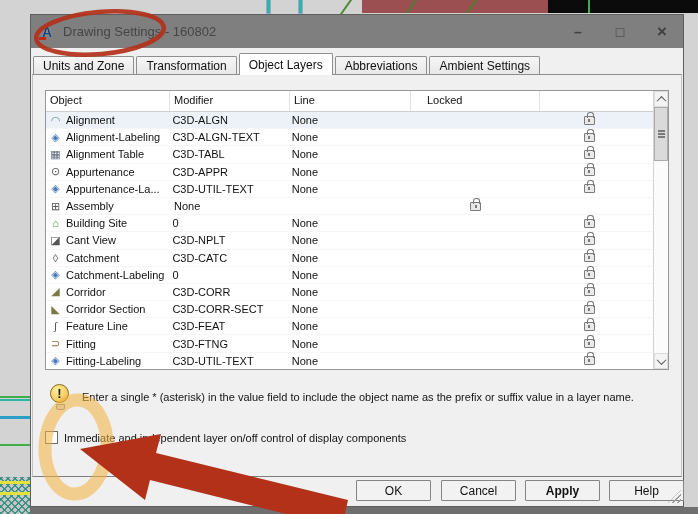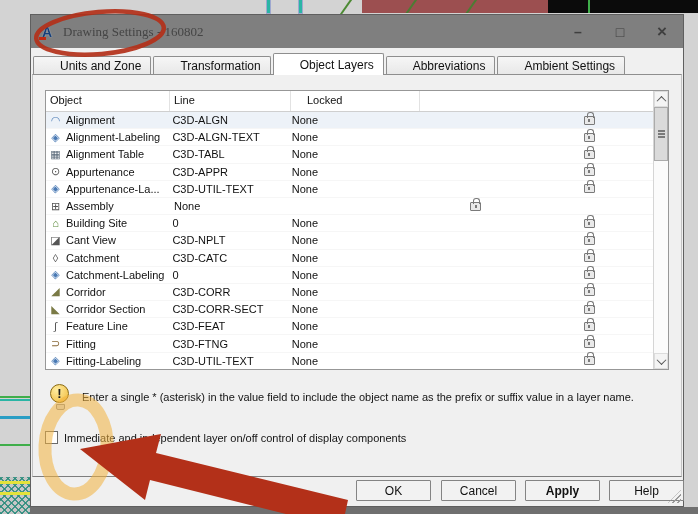--- a/index.html
+++ b/index.html
@@ -23,29 +23,29 @@
 
   
   #dialog{position:absolute;left:30px;top:14px;width:654px;height:493px;
           background:#f0f0f0;border:1px solid #5f5f5f;box-sizing:border-box;}
   #titlebar{position:absolute;left:0;top:0;right:0;height:33px;background:#7f7f7f;
             display:flex;align-items:center;}
   .app-logo{width:16px;height:16px;margin:0 8px 0 8px;position:relative;
             color:#163f78;font-weight:bold;font-size:14px;line-height:16px;text-align:center;
             text-shadow:0 0 1px #dfe6ef;}
   .app-logo:after{content:"";position:absolute;left:0;bottom:0;width:7px;height:3px;background:#c02a12;}
-  #title-text{font-size:13px;color:#454545;font-family:Liberation Serif, serif;}
+  #title-text{font-size:13px;color:#454545;}
   #win-controls{margin-left:auto;display:flex;height:33px;}
   .win-btn{width:42px;height:33px;display:flex;align-items:center;justify-content:center;
            color:#3f3f3f;font-size:14px;font-weight:bold;}
   .win-btn.close{font-size:17px;}
 
   
   #tabbar{position:absolute;left:2px;top:39px;display:flex;align-items:flex-end;height:21px;}
-  .tab{height:19px;box-sizing:border-box;padding:2px 9px 0 26px;margin-right:2px;font-size:12px;color:#111;
+  .tab{height:19px;box-sizing:border-box;padding:2px 9px 0 9px;margin-right:2px;font-size:12px;color:#111;
        background:linear-gradient(#f6f6f6,#e7e7e7);border:1px solid #8e8e8e;border-bottom:none;
        border-radius:2px 2px 0 0;white-space:nowrap;}
   .tab.active{height:22px;background:#ffffff;position:relative;z-index:3;padding-top:4px;}
 
   
   #tabpage{position:absolute;left:1px;top:59px;width:650px;height:403px;background:#f0f0f0;
            border-left:1px solid #c2c2c2;border-right:1px solid #c2c2c2;border-top:1px solid #8e8e8e;
            border-bottom:1px solid #7e7e7e;box-sizing:border-box;z-index:2;}
 
   
@@ -147,20 +147,21 @@
       <div class="tab">Abbreviations</div>
       <div class="tab">Ambient Settings</div>
     </div>
 
     <div id="tabpage">
 
       <div id="grid">
         <div id="grid-main">
           <div id="table-header">
               <div class="hcell c0">Object</div>
+              <div class="hcell c2">Modifier</div>
               <div class="hcell c3">Line</div>
               <div class="hcell c4">Locked</div>
             </div>
           <div id="table-body">
               <div class="trow sel">
                 <div class="cell c0">
                   <span class="oicon" style="color: rgb(74, 122, 181);">◠</span>
                   <span>Alignment</span>
                 </div>
                 <div class="cell c1">C3D-ALGN</div>

